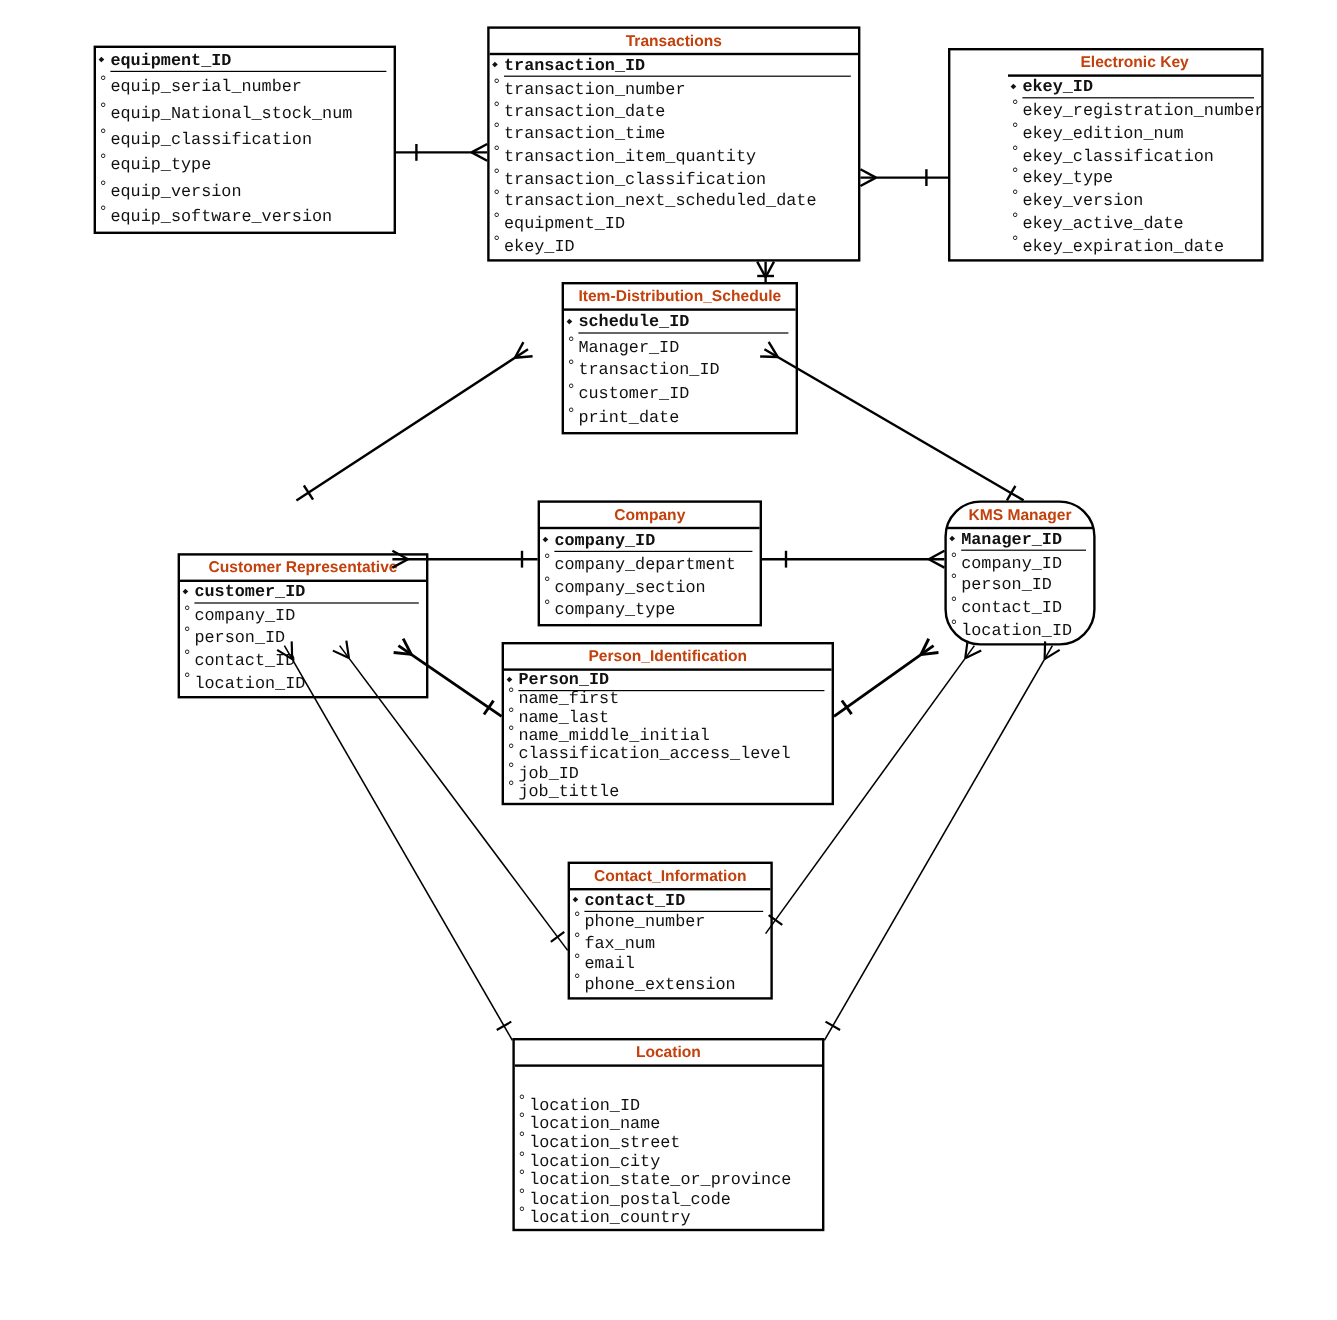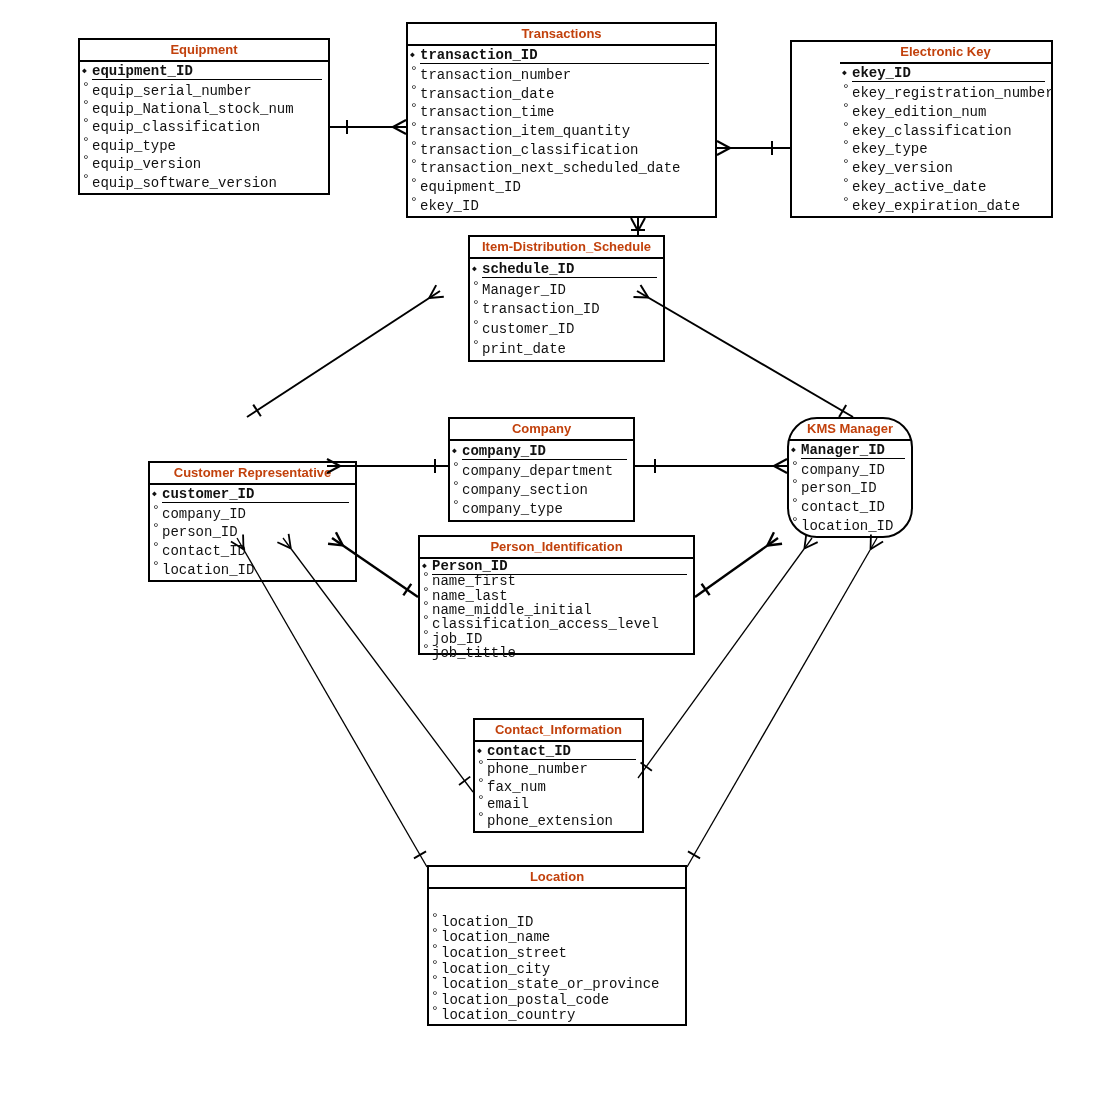--- a/index.html
+++ b/index.html
@@ -99,21 +99,20 @@
         <line x1="413.93680468397787" y1="858.3771856024" x2="426.0603343284667" y2="851.3757551086223" stroke="#000000" stroke-width="1.8"></line>
       </g>
       <g>
         <line x1="877" y1="538" x2="687" y2="867" stroke="#000000" stroke-width="1.3"></line>
         <line x1="870.4986716843492" y1="549.257563241311" x2="870.9382351777556" y2="534.4992847531112" stroke="#000000" stroke-width="1.8"></line>
         <line x1="870.4986716843492" y1="549.257563241311" x2="883.0617648222444" y2="541.5007152468888" stroke="#000000" stroke-width="1.8"></line>
         <line x1="687.9396656715334" y1="851.3757551086223" x2="700.0631953160222" y2="858.3771856024" stroke="#000000" stroke-width="1.8"></line>
       </g>
     </svg>
 <div class="entity" style="left: 78px; top: 38px; width: 252px; height: 157px;">
-      <div class="etitle">Equipment</div>
       <div class="fields">
         <div class="frow pk">
           <span class="fmark"><span class="pkm">◆</span></span>
           <span class="fname">equipment_ID</span>
         </div>
         <div class="frow">
           <span class="fmark"><span class="deg">°</span></span>
           <span class="fname">equip_serial_number</span>
         </div>
         <div class="frow">
@@ -305,21 +304,21 @@
         <div class="frow">
           <span class="fmark"><span class="deg">°</span></span>
           <span class="fname">contact_ID</span>
         </div>
         <div class="frow">
           <span class="fmark"><span class="deg">°</span></span>
           <span class="fname">location_ID</span>
         </div>
       </div>
     </div>
-    <div class="entity" style="left: 418px; top: 535px; width: 277px; height: 120px;">
+    <div class="entity" style="left: 418px; top: 535px; width: 277px; height: 136px;">
       <div class="etitle">Person_Identification</div>
       <div class="fields">
         <div class="frow pk">
           <span class="fmark"><span class="pkm">◆</span></span>
           <span class="fname">Person_ID</span>
         </div>
         <div class="frow">
           <span class="fmark"><span class="deg">°</span></span>
           <span class="fname">name_first</span>
         </div>

